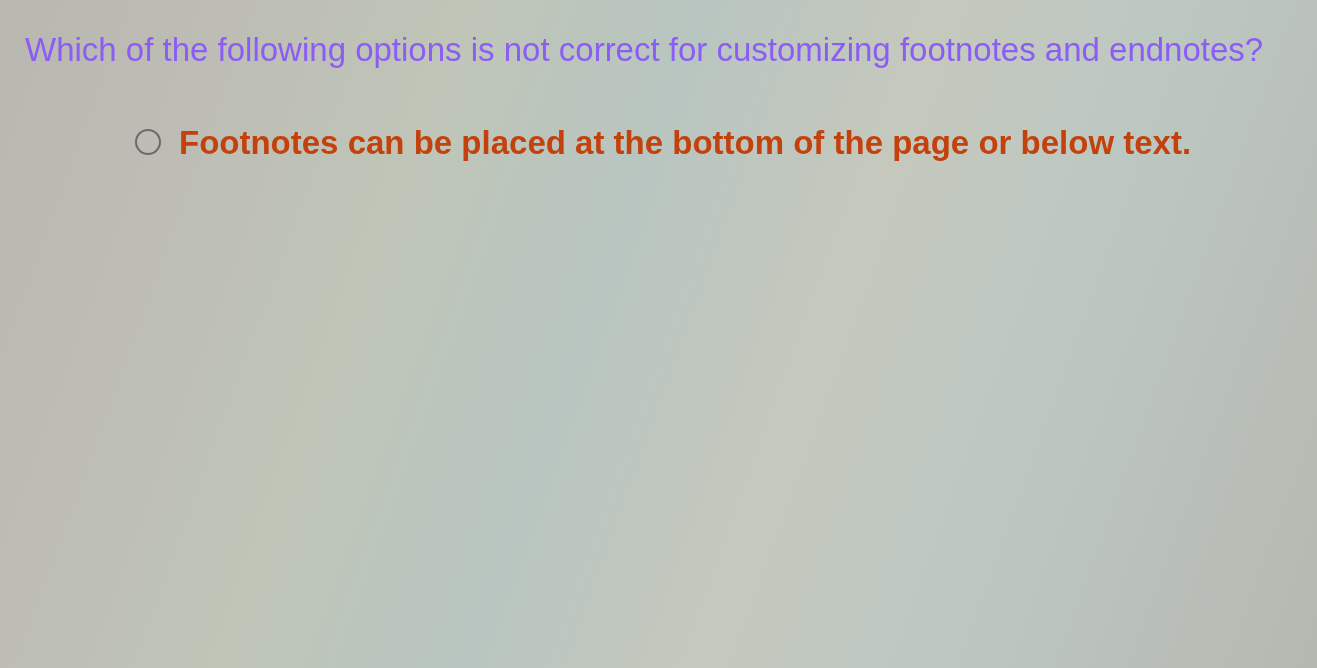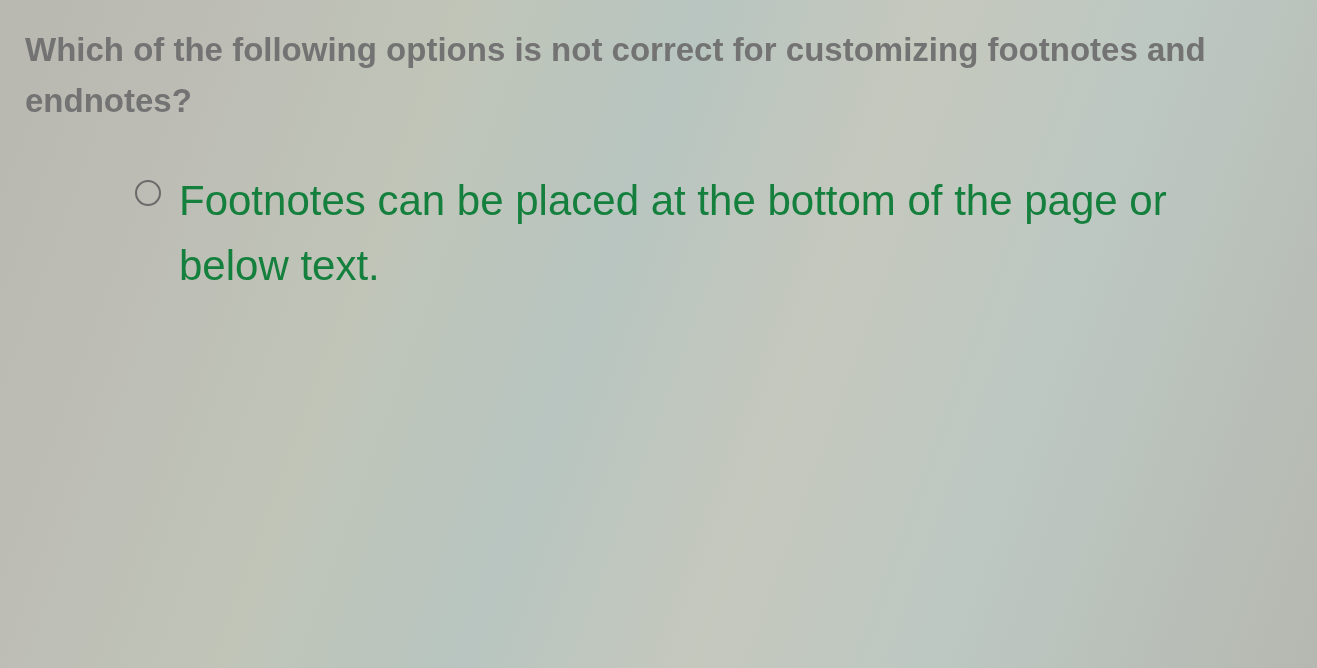--- a/index.html
+++ b/index.html
@@ -31,23 +31,23 @@
     letter-spacing: -2px;
     margin-top: -8px;
     flex-shrink: 0;
   }
   .question-body {
     flex: 1;
     padding-top: 6px;
   }
   .question-text {
     font-size: 33px;
-    color: #737373;
+    color: #8b5cf6;
     line-height: 1.55;
-    font-weight: 700;
+    font-weight: 400;
     margin-bottom: 42px;
   }
   .options-list {
     padding-left: 110px;
   }
   .option-row {
     display: flex;
     align-items: flex-start;
     gap: 18px;
     margin-bottom: 32px;
@@ -56,24 +56,24 @@
     width: 26px;
     height: 26px;
     border: 2px solid #6a6a6a;
     border-radius: 50%;
     flex-shrink: 0;
     margin-top: 12px;
     background: transparent;
     cursor: pointer;
   }
   .option-text {
-    font-size: 42px;
-    color: #15803d;
+    font-size: 33px;
+    color: #c2410c;
     line-height: 1.55;
-    font-weight: 400;
+    font-weight: 700;
   }
 </style>
 </head>
 <body>
 
 <div class="question-container">
   <div class="question-body">
     <div class="question-text">Which of the following options is not correct for customizing footnotes and endnotes?</div>
     <div class="options-list">
       <div class="option-row">

